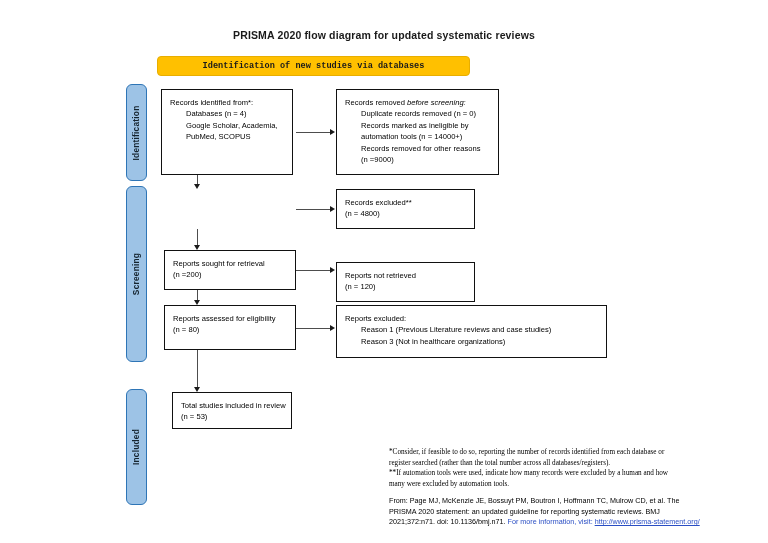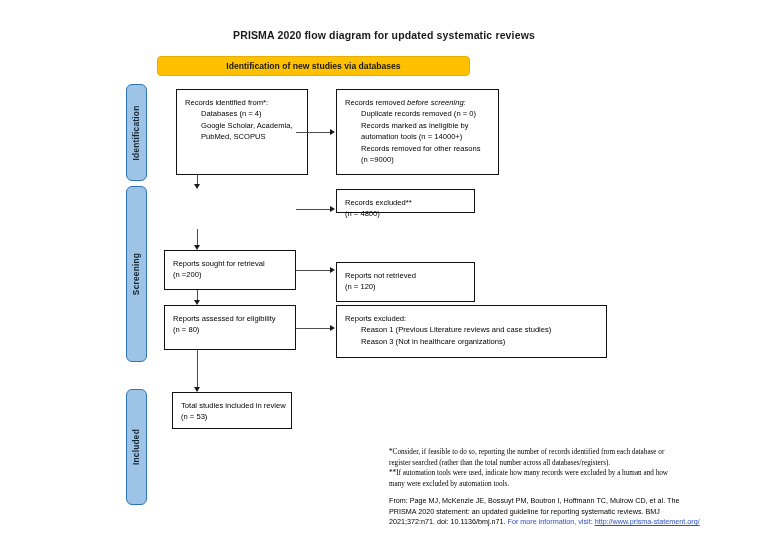--- a/index.html
+++ b/index.html
@@ -46,20 +46,21 @@
     background: #FFC000;
     border: 1px solid #e8ae00;
     border-radius: 4px;
     display: flex;
     align-items: center;
     justify-content: center;
     font-size: 8.6px;
     font-weight: bold;
     color: #1a1a1a;
     box-sizing: border-box;
+    font-family: Liberation Mono, monospace;
   }
 
   
   .stagebar {
     left: 126px;
     width: 21px;
     background: #9DC3E6;
     border: 1.4px solid #2E75B6;
     border-radius: 6px;
     box-sizing: border-box;
@@ -87,29 +88,29 @@
     padding: 7px 8px 5px 8px;
     font-size: 7.6px;
     line-height: 11.4px;
     color: #000000;
   }
   .flowbox .ln { white-space: nowrap; }
   .flowbox .ind { padding-left: 16px; }
   .flowbox .ital { font-style: italic; }
 
   
-  #box-identified       { left: 176px; top: 89px;  width: 132px; height: 86px; }
+  #box-identified       { left: 161px; top: 89px;  width: 132px; height: 86px; }
   #box-screened         { left: 164px; top: 189px; width: 132px; height: 40px; }
   #box-sought           { left: 164px; top: 250px; width: 132px; height: 40px; }
   #box-assessed         { left: 164px; top: 305px; width: 132px; height: 45px; }
   #box-included-total   { left: 172px; top: 392px; width: 120px; height: 37px; }
 
   
   #box-removed          { left: 336px; top: 89px;  width: 163px; height: 86px; }
-  #box-excluded         { left: 336px; top: 189px; width: 139px; height: 24px; }
+  #box-excluded         { left: 336px; top: 189px; width: 139px; height: 40px; }
   #box-notretrieved     { left: 336px; top: 262px; width: 139px; height: 40px; }
   #box-reports-excluded { left: 336px; top: 305px; width: 271px; height: 53px; }
 
   
   .conn { background: #4d4d4d; }
   .h-line { height: 1px; }
   .v-line { width: 1px; }
 
   .arrow-right {
     width: 0; height: 0;

